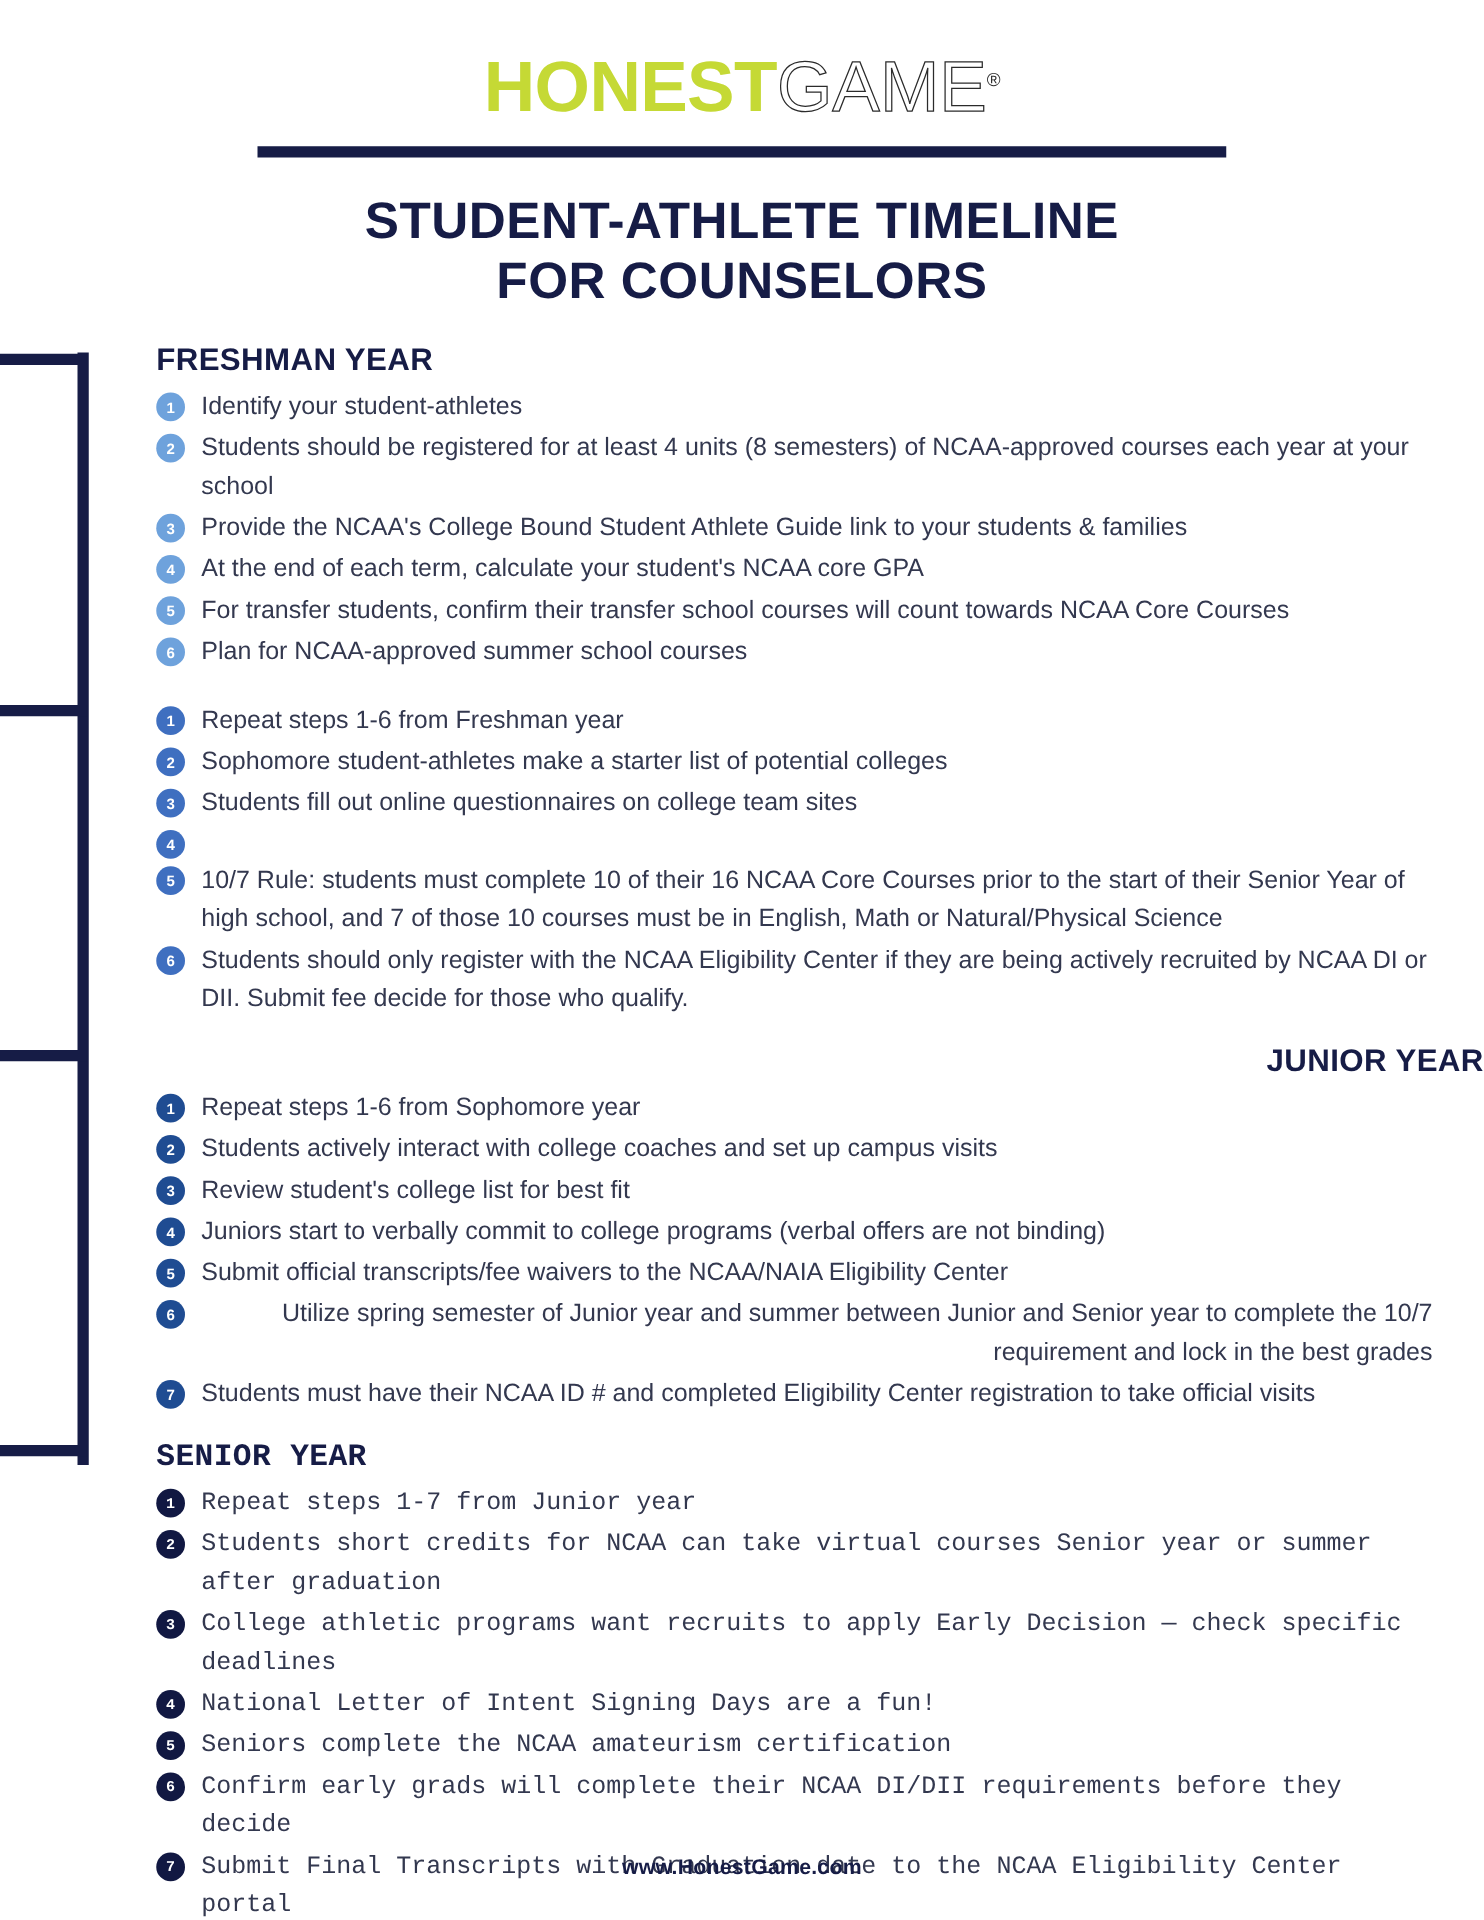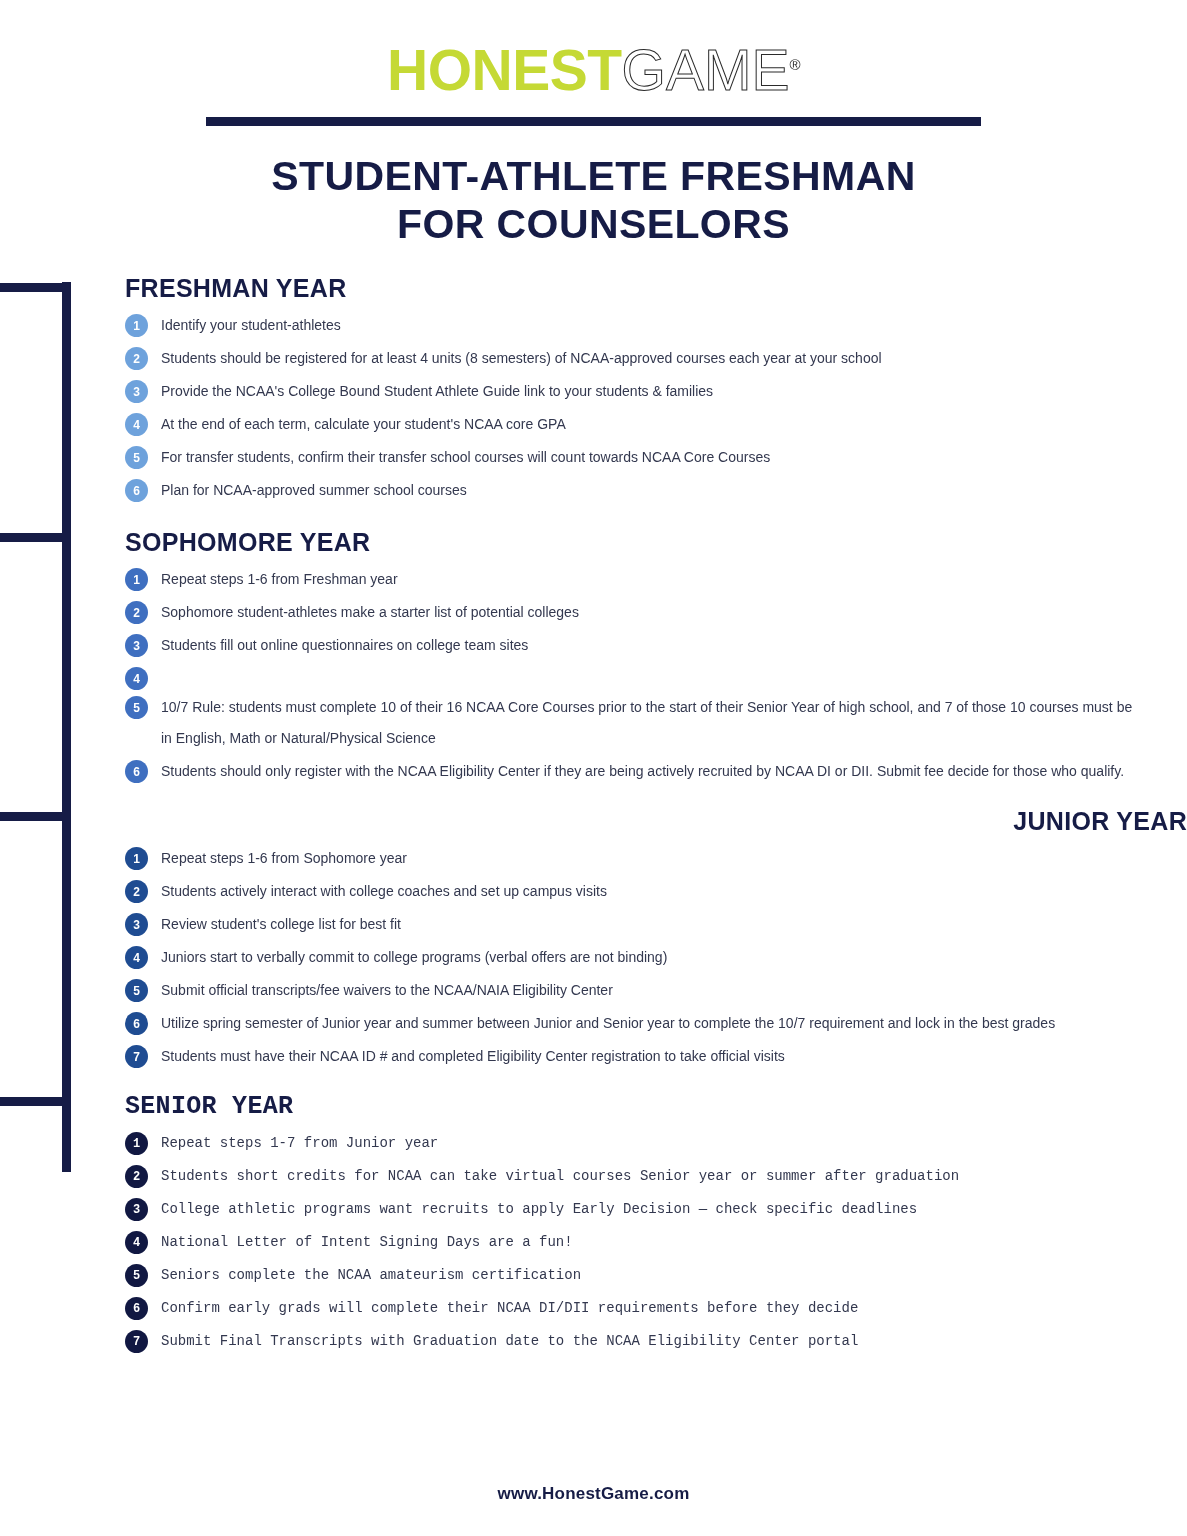--- a/index.html
+++ b/index.html
@@ -125,21 +125,21 @@
     font-size: 12px;
     font-weight: bold;
     display: flex;
     align-items: center;
     justify-content: center;
     margin-top: 4px;
     margin-right: 13px;
     box-sizing: border-box;
   }
   .step-text {
-    font-size: 14px;
+    font-size: 20px;
     line-height: 31px;
     color: #33384f;
     max-width: 985px;
   }
 
   
   .c-freshman  .step-num { background: #6ea2dc; }
   .c-sophomore .step-num { background: #3f6fc0; }
   .c-junior    .step-num { background: #1f4c92; }
   .c-senior    .step-num { background: #111842; }
@@ -172,21 +172,21 @@
 </style>
 </head>
 <body>
 
 <div class="header">
   <div class="logo">
     <span class="logo-honest">HONEST</span><span class="logo-game">GAME</span><span class="logo-reg">®</span>
   </div>
   <div class="logo-rule"></div>
   <h1 class="doc-title">
-    <span>STUDENT-ATHLETE FRESHMAN</span>
+    <span>STUDENT-ATHLETE TIMELINE</span>
     <span class="line2">FOR COUNSELORS</span>
   </h1>
 </div>
 
 <div class="timeline">
   <div class="bracket-rail" style="bottom: auto; height: 890px;"></div>
 
   <div class="section sec-freshman c-freshman">
     <div class="section-tick"></div>
     <div class="section-title">FRESHMAN YEAR</div>
@@ -213,21 +213,20 @@
       </li>
       <li class="step">
         <span class="step-num" style="background: rgb(110, 162, 220);">6</span>
         <span class="step-text">Plan for NCAA-approved summer school courses</span>
       </li>
     </ul>
   </div>
 
   <div class="section sec-sophomore c-sophomore">
     <div class="section-tick"></div>
-    <div class="section-title">SOPHOMORE YEAR</div>
     <ul class="steps">
       <li class="step">
         <span class="step-num" style="background: rgb(63, 111, 192);">1</span>
         <span class="step-text">Repeat steps 1-6 from Freshman year</span>
       </li>
       <li class="step">
         <span class="step-num" style="background: rgb(63, 111, 192);">2</span>
         <span class="step-text">Sophomore student-athletes make a starter list of potential colleges</span>
       </li>
       <li class="step">

